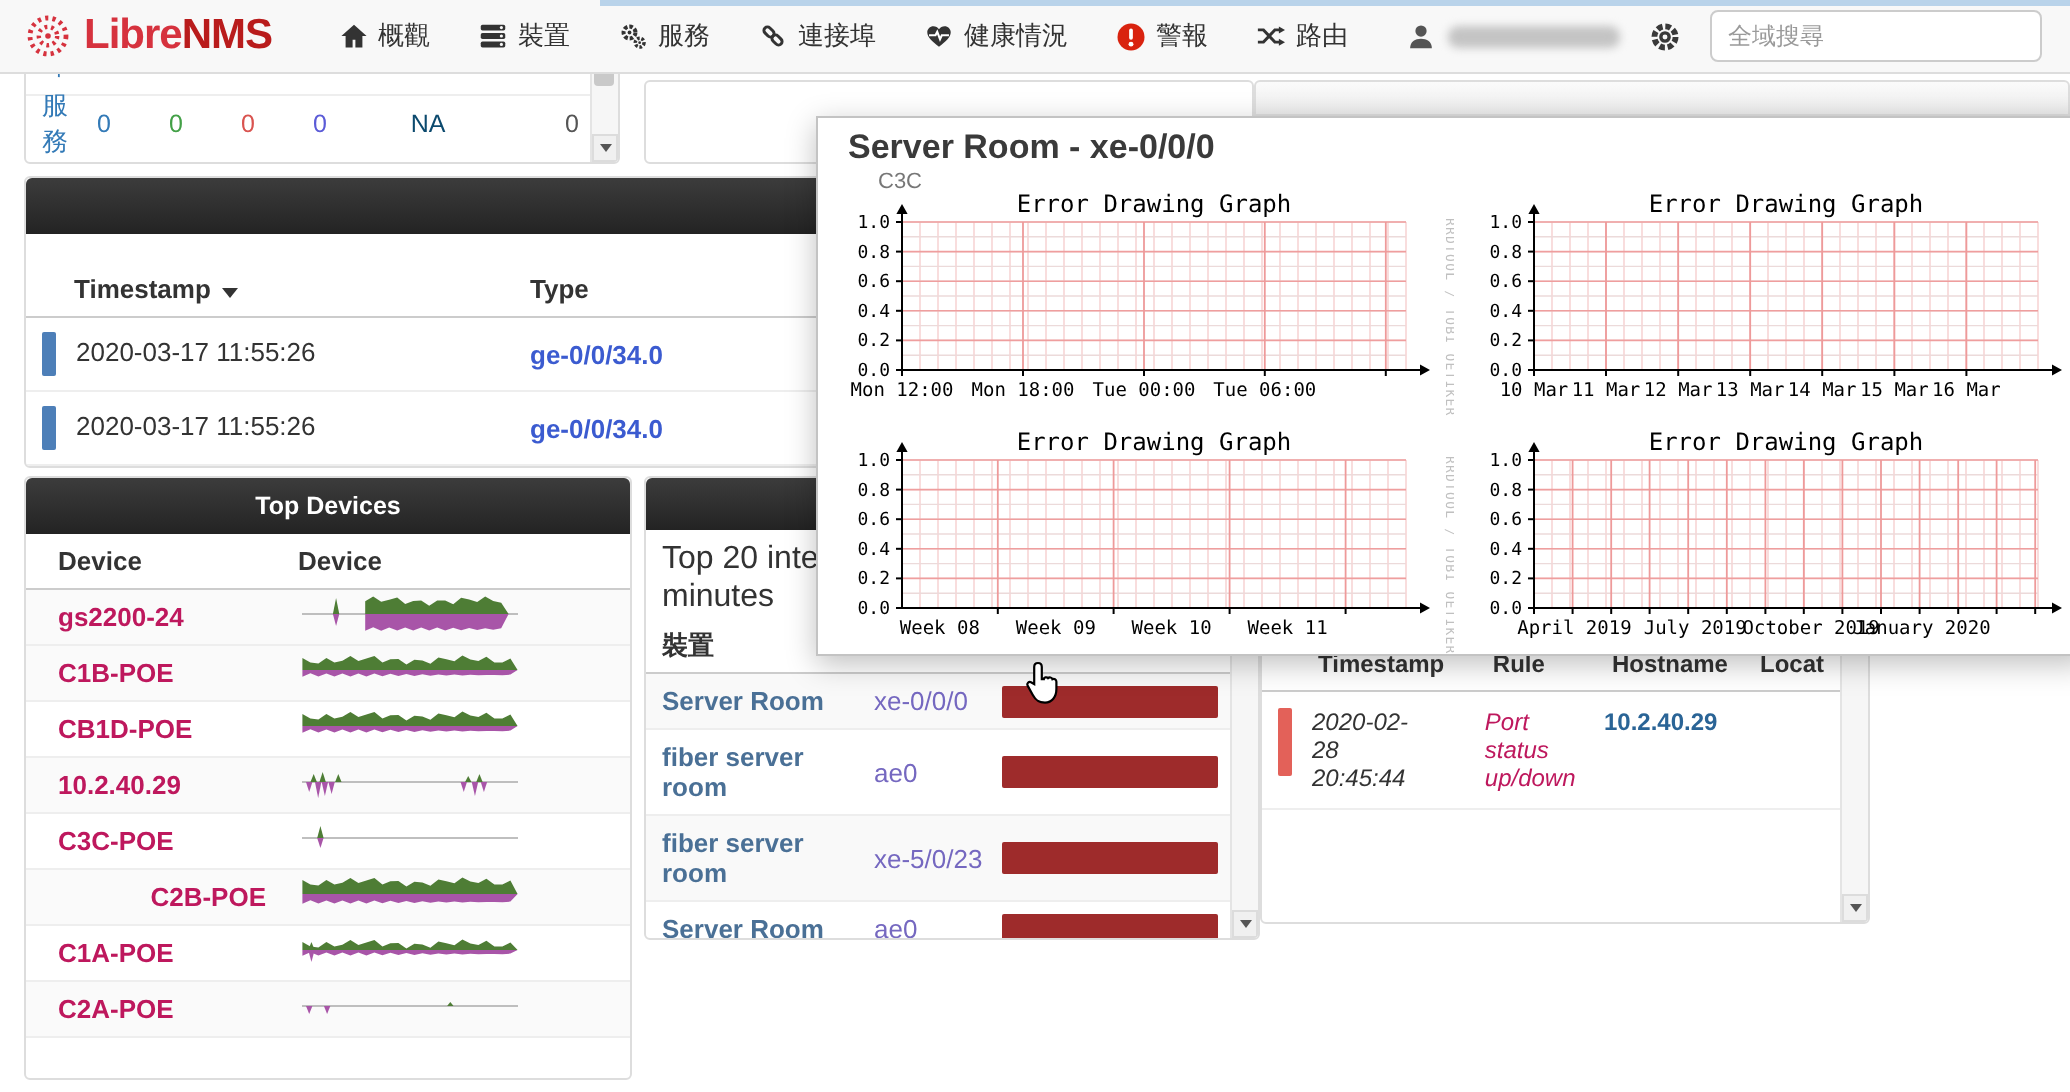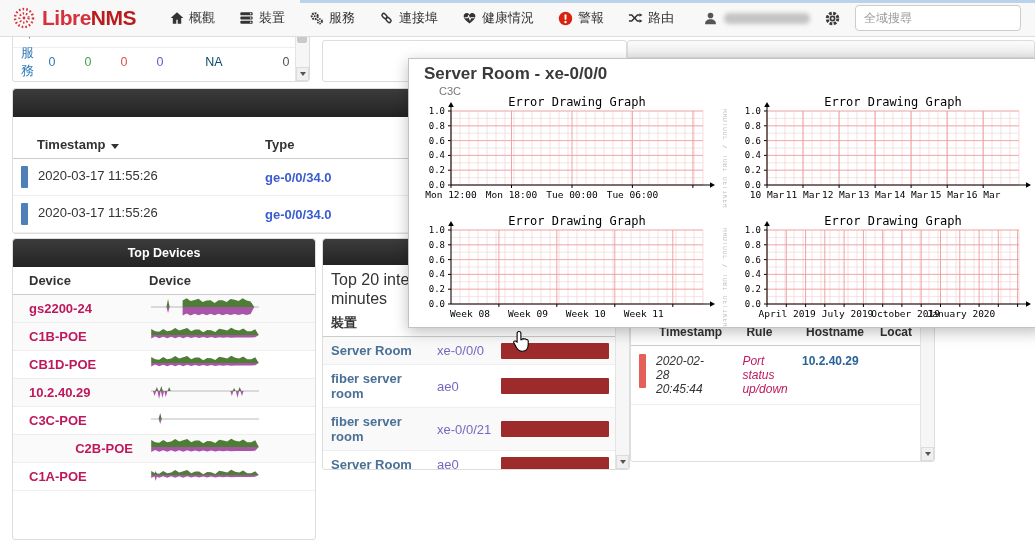--- a/index.html
+++ b/index.html
@@ -315,20 +315,31 @@
             <td style="padding:2px 8px 2px 16px;"><span class="lnk lnk-bold">C1A-POE</span></td>
             <td style="padding:1px 8px;"><span style="display:inline-flex;cursor:pointer;">
                 <svg width="112" height="22" viewBox="0 0 112 22">
                   <path d="M2.2,11 L2.2,7.0 L6.2,9.2 L10.2,9.8 L14.2,7.0 L18.2,9.2 L22.2,8.4 L26.2,6.0 L30.2,8.5 L34.2,7.2 L38.2,6.0 L42.2,9.2 L46.2,7.6 L50.2,7.5 L54.2,10.3 L58.2,7.9 L62.2,8.2 L66.2,9.9 L70.2,6.7 L74.2,7.6 L78.2,8.6 L82.2,5.7 L86.2,7.8 L90.2,8.5 L94.2,6.4 L98.2,9.3 L102.2,9.2 L106.2,7.3 L109.8,11 Z" fill="#4e7d35"></path>
                   <path d="M2.2,11 L2.2,13.9 L6.2,12.1 L10.2,13.8 L14.2,12.2 L18.2,13.8 L22.2,12.2 L26.2,13.8 L30.2,12.3 L34.2,13.7 L38.2,12.3 L42.2,13.6 L46.2,12.4 L50.2,13.5 L54.2,12.5 L58.2,13.5 L62.2,12.6 L66.2,13.4 L70.2,12.7 L74.2,13.3 L78.2,12.8 L82.2,13.2 L86.2,12.9 L90.2,13.1 L94.2,13.0 L98.2,13.0 L102.2,13.1 L106.2,12.8 L109.8,11 Z" fill="#a855a8"></path>
                   <polygon points="5.119999999999999,11 6.72,7 8.32,11" fill="#4e7d35"></polygon>
                   <polygon points="5.119999999999999,11 6.72,17 8.32,11" fill="#a855a8"></polygon>
                 </svg>
               </span></td>
           </tr>
+          <tr style="background: rgb(250, 250, 250);">
+            <td style="padding:2px 8px 2px 16px;"><span class="lnk lnk-bold">C2A-POE</span></td>
+            <td style="padding:1px 8px;"><span style="display:inline-flex;cursor:pointer;">
+                <svg width="112" height="22" viewBox="0 0 112 22">
+                  <line x1="2" y1="11" x2="110" y2="11" stroke="#aaa" stroke-width="0.8"></line>
+                  <polygon points="74.56000000000002,11 76.16000000000001,9 77.76,11" fill="#4e7d35"></polygon>
+                  <polygon points="4,11 5.6000000000000005,15 7.200000000000001,11" fill="#a855a8"></polygon>
+                  <polygon points="12.96,11 14.56,15 16.16,11" fill="#a855a8"></polygon>
+                </svg>
+              </span></td>
+          </tr>
         </tbody>
     </table>
   </div>
 
   <div class="panel" style="left:322px;top:238px;width:308px;height:232px;overflow:hidden;">
     <div class="dark-hdr" style="height:26px;"></div>
     <div class="t20-title">
       <div>Top 20 inter</div>
       <div>minutes</div>
     </div>
@@ -350,21 +361,21 @@
           </tr>
           <tr>
             <td style="padding:6px 4px 6px 8px;"><span class="lnk lnk-bold" style="color:#4a7096;">fiber server room</span></td>
             <td style="padding:6px 2px;"><span class="port-lnk">ae0</span></td>
             <td style="padding:4px 6px;">
               <div class="t20-bar" style="background:#9e2b2b;width:100%;"></div>
             </td>
           </tr>
           <tr style="background: rgb(249, 249, 249);">
             <td style="padding:6px 4px 6px 8px;"><span class="lnk lnk-bold" style="color:#4a7096;">fiber server room</span></td>
-            <td style="padding:6px 2px;"><span class="port-lnk">xe-0/0/21</span></td>
+            <td style="padding:6px 2px;"><span class="port-lnk">xe-5/0/23</span></td>
             <td style="padding:4px 6px;">
               <div class="t20-bar" style="background:#9e2b2b;width:100%;"></div>
             </td>
           </tr>
           <tr>
             <td style="padding:6px 4px 6px 8px;"><span class="lnk lnk-bold" style="color:#4a7096;">Server Room</span></td>
             <td style="padding:6px 2px;"><span class="port-lnk">ae0</span></td>
             <td style="padding:4px 6px;">
               <div class="t20-bar" style="background:#9e2b2b;width:100%;"></div>
             </td>

